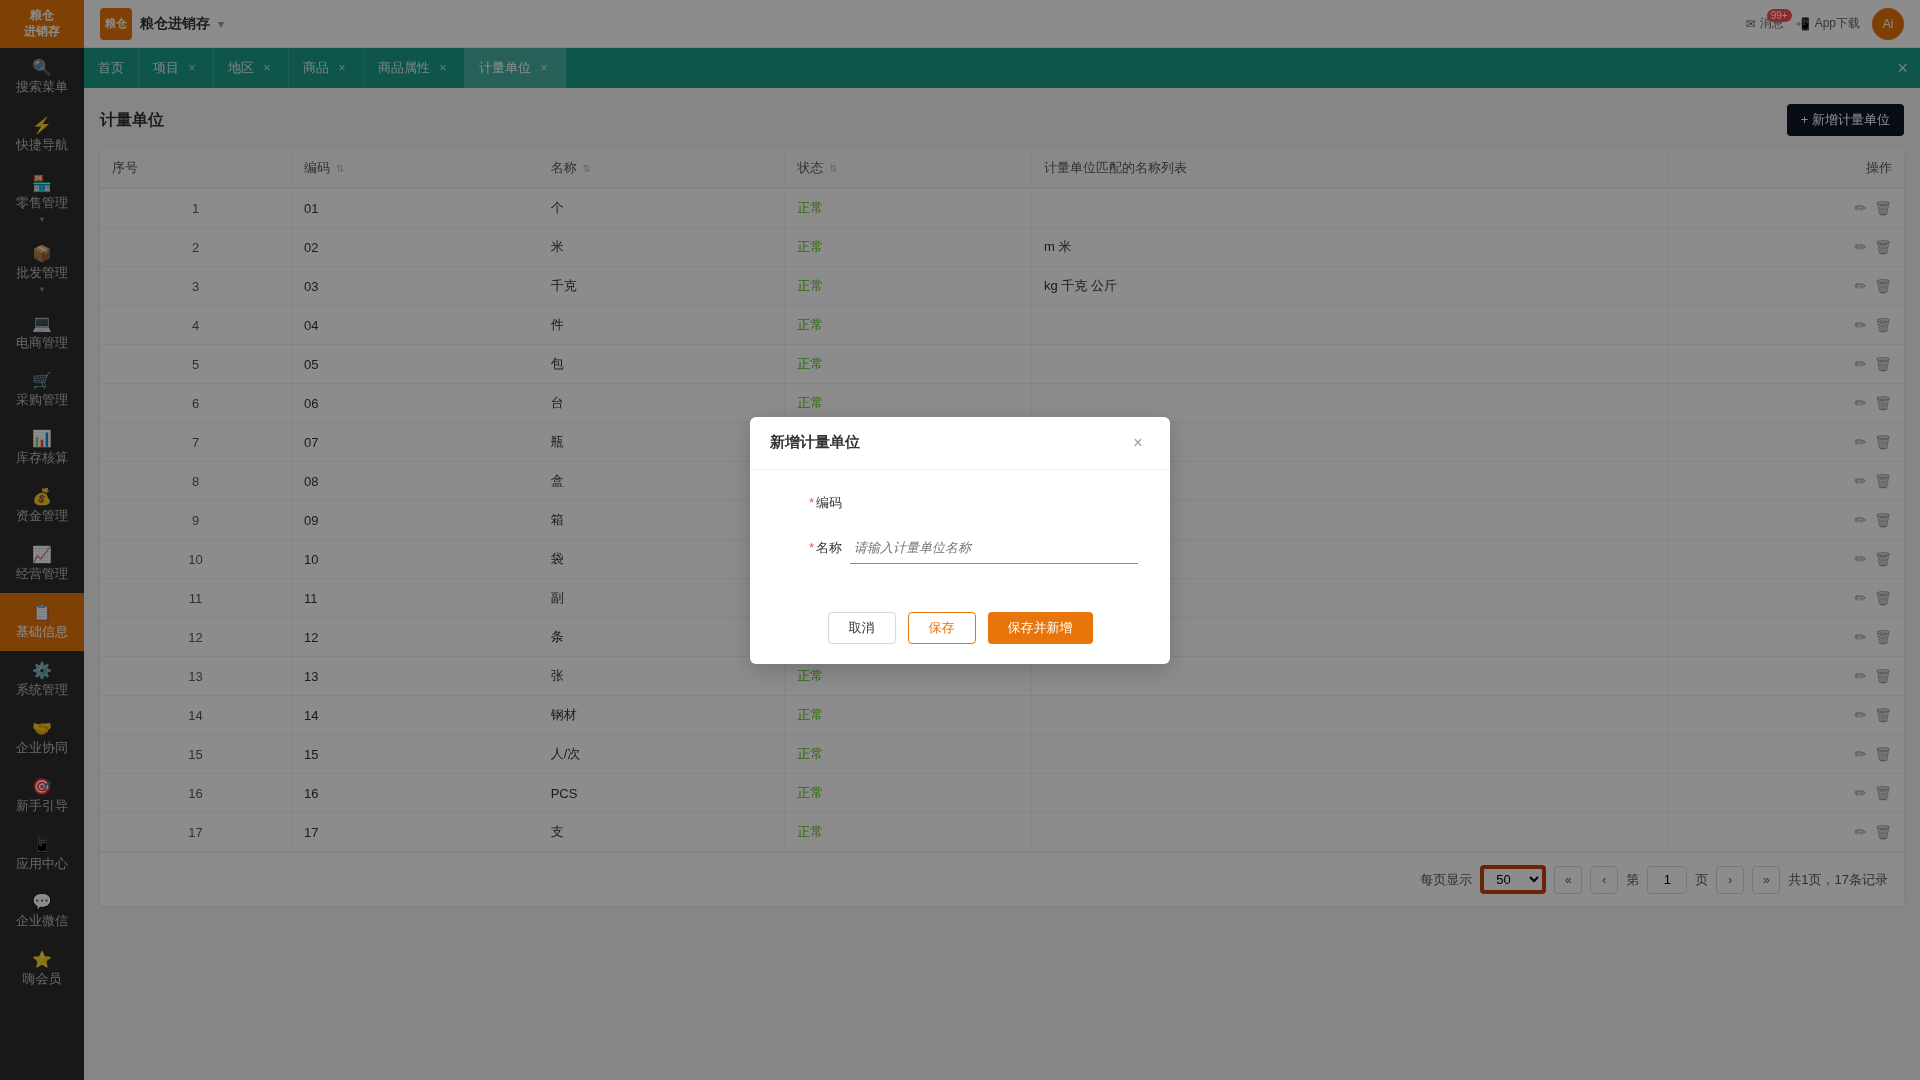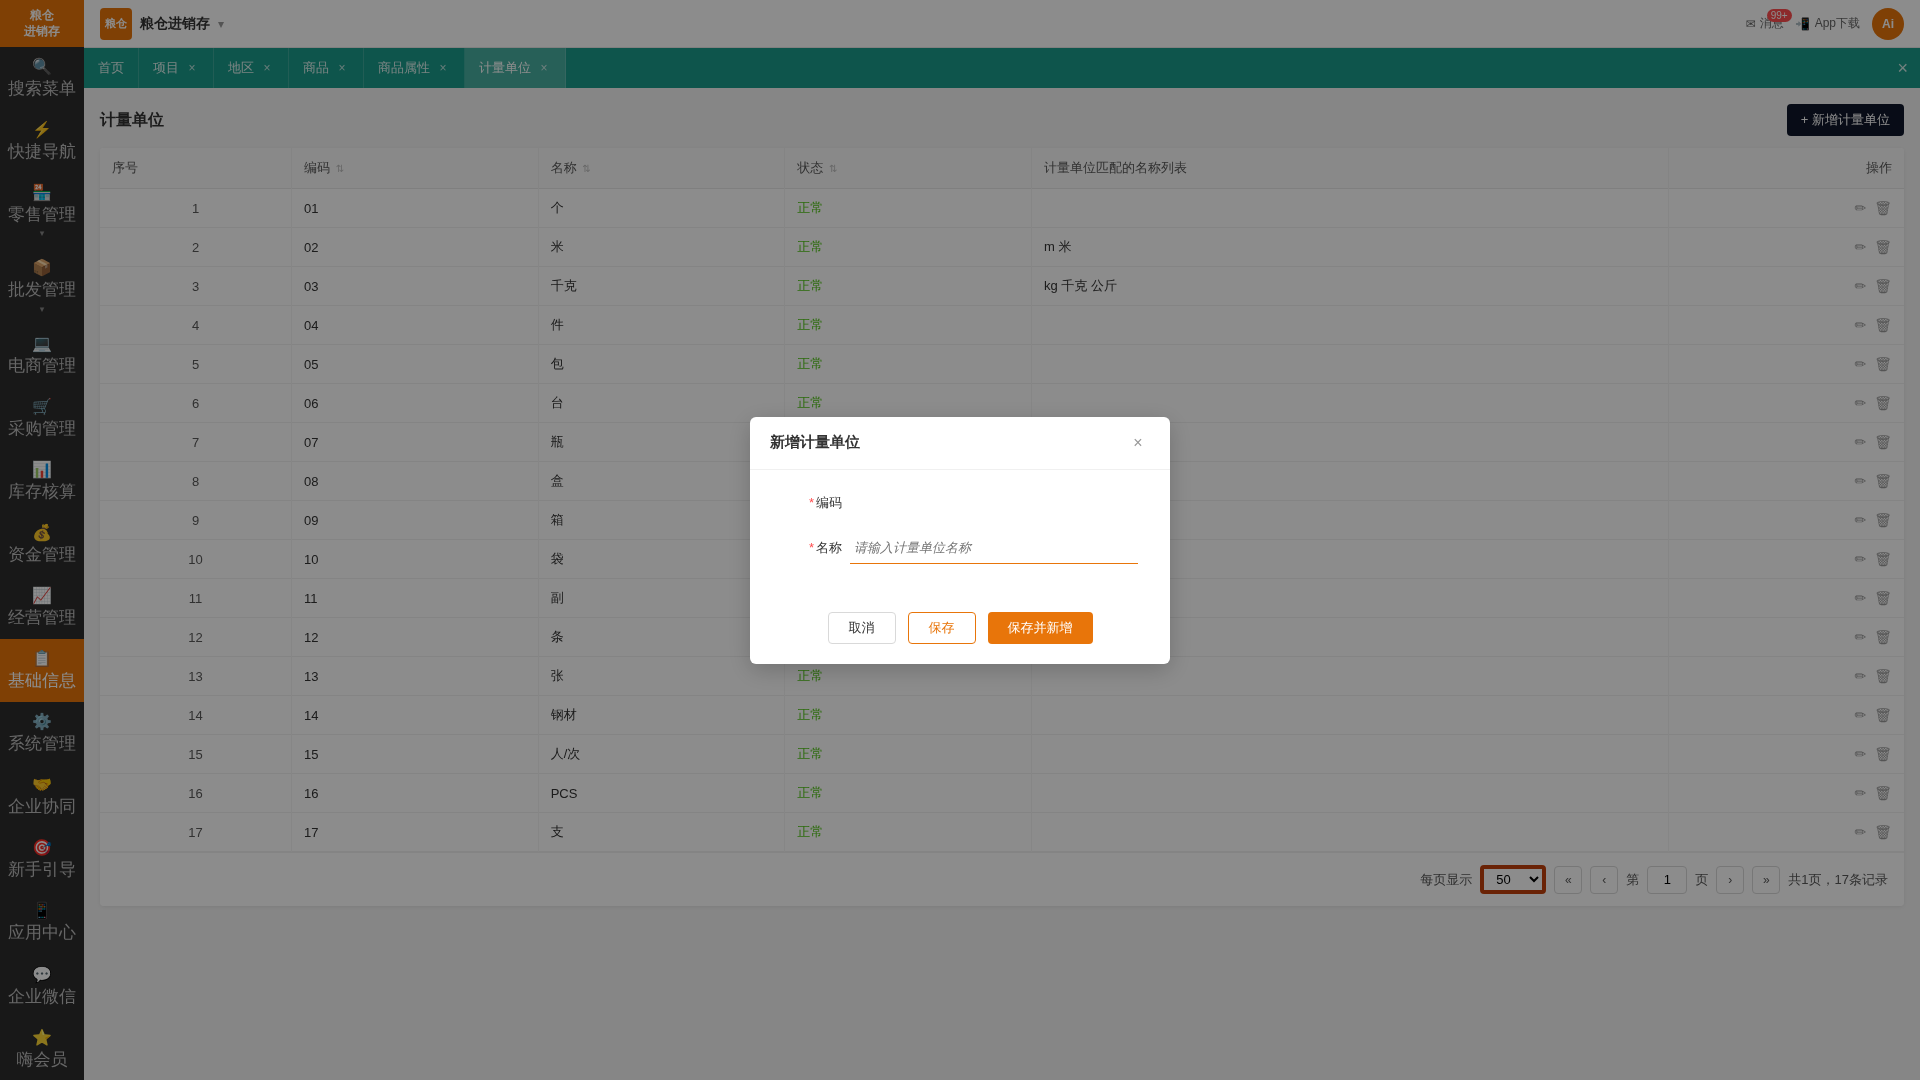--- a/index.html
+++ b/index.html
@@ -39,21 +39,21 @@
       text-align: center;
       cursor: pointer;
       display: flex;
       flex-direction: column;
       align-items: center;
       gap: 2px;
       position: relative;
     }
     .sidebar-item.active { background: #e8750a; color: #fff; }
     .sidebar-item .item-icon { font-size: 16px; }
-    .sidebar-item .item-label { font-size: 17px; line-height: 1.3; }
+    .sidebar-item .item-label { font-size: 13px; line-height: 1.3; }
 
     
     .main-area {
       flex: 1;
       display: flex;
       flex-direction: column;
       height: 100%;
       overflow: hidden;
     }
 
@@ -133,21 +133,20 @@
       width: 32px;
       height: 32px;
       background: #e8750a;
       border-radius: 50%;
       display: flex;
       align-items: center;
       justify-content: center;
       color: #fff;
       font-size: 12px;
       cursor: pointer;
-      font-weight: bold;
     }
 
     
     .tabs-bar {
       height: 40px;
       background: #1a9b8a;
       display: flex;
       align-items: center;
       padding: 0 0;
       flex-shrink: 0;

